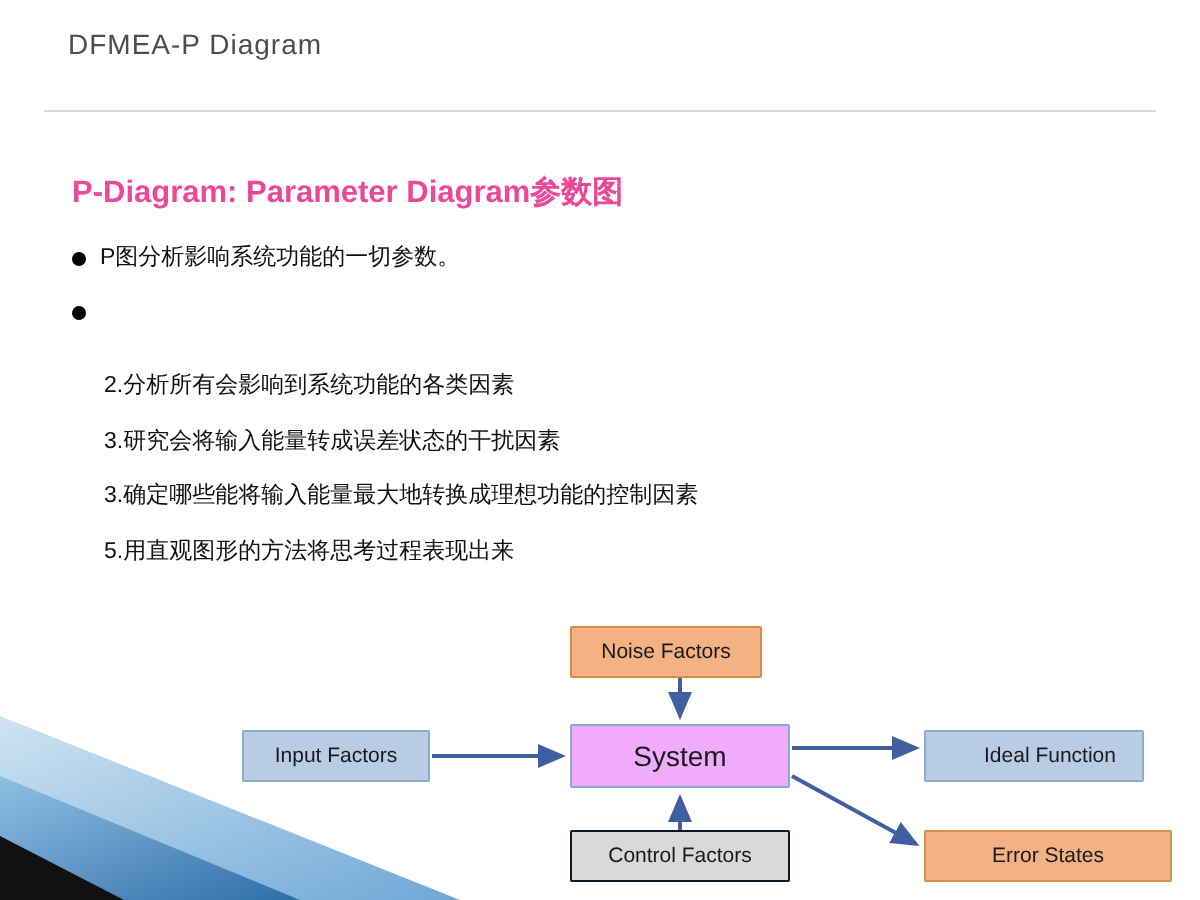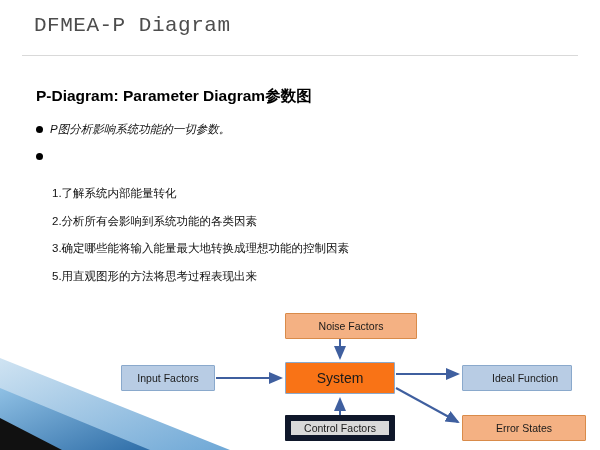--- a/index.html
+++ b/index.html
@@ -13,56 +13,55 @@
     font-family: "Liberation Sans", sans-serif;
     background: #ffffff;
     position: relative;
   }
 
   
   .slide-title {
     position: absolute;
     left: 34px;
     top: 14px;
-    font-size: 21px;
+    font-size: 14px;
     color: #4d4d4d;
     letter-spacing: 0.5px;
-    font-family: Liberation Mono, monospace;
+    font-family: Liberation Sans, sans-serif;
   }
   .title-rule {
     position: absolute;
     left: 22px;
     top: 55px;
     width: 556px;
     height: 1px;
     background: #d9d9d9;
   }
 
   
   .section-heading {
     position: absolute;
     left: 36px;
     top: 86px;
     font-size: 15.5px;
     font-weight: bold;
-    color: #000000;
+    color: #ec4899;
   }
 
   
   .bullets {
     position: absolute;
     left: 36px;
     top: 122px;
     width: 520px;
   }
   .bullet-row {
     display: flex;
     align-items: flex-start;
     margin-bottom: 13px;
-    font-style: italic;
   }
   .bullet-dot {
     width: 7px;
     height: 7px;
     border-radius: 50%;
     background: #000000;
     margin-top: 4px;
     margin-right: 7px;
     flex: 0 0 auto;
   }
@@ -98,40 +97,40 @@
     box-sizing: border-box;
     display: flex;
     align-items: center;
     justify-content: center;
     font-size: 10.5px;
     color: #1a1a1a;
     text-align: center;
     border-radius: 1px;
   }
   .box-noise {
-    left: 285px; top: 13px; width: 132px; height: 26px;
+    left: 285px; top: 13px; width: 96px; height: 26px;
     background: #f4b183;
     border: 1px solid #d98b4a;
   }
   .box-input {
     left: 121px; top: 65px; width: 94px; height: 26px;
     background: #b8cce4;
     border: 1px solid #8aa9cc;
     text-align: right;
   }
   .box-system {
     left: 285px; top: 62px; width: 110px; height: 32px;
-    background: #f97316;
+    background: #f0abfc;
     border: 1px solid #8aa9cc;
     font-size: 14px;
   }
   .box-control {
     left: 285px; top: 115px; width: 110px; height: 26px;
     background: #d9d9d9;
-    border: 6px solid #0f172a;
+    border: 1px solid #0f172a;
   }
   .box-ideal {
     left: 462px; top: 65px; width: 110px; height: 26px;
     background: #b8cce4;
     border: 1px solid #8aa9cc;
     padding-left: 16px;
   }
   .box-error {
     left: 462px; top: 115px; width: 124px; height: 26px;
     background: #f4b183;
@@ -166,22 +165,22 @@
   <div class="bullet-row">
     <span class="bullet-dot"></span>
     <span class="bullet-text">P图分析影响系统功能的一切参数。</span>
   </div>
   <div class="bullet-row">
     <span class="bullet-dot"></span>
   </div>
 </div>
 
 <div class="sub-list">
-  <div class="sub-item">1.了解系统内部能量转化</div>
   <div class="sub-item">2.分析所有会影响到系统功能的各类因素</div>
+  <div class="sub-item">3.研究会将输入能量转成误差状态的干扰因素</div>
   <div class="sub-item">3.确定哪些能将输入能量最大地转换成理想功能的控制因素</div>
   <div class="sub-item">5.用直观图形的方法将思考过程表现出来</div>
 </div>
 
 <div class="diagram">
   <svg class="dgm-svg" viewBox="0 0 600 150">
     <defs>
       <marker id="arrowhead" markerWidth="7" markerHeight="7" refX="6" refY="3" orient="auto">
         <polygon points="0 0, 7 3, 0 6" fill="#3f5f9f"></polygon>
       </marker>

